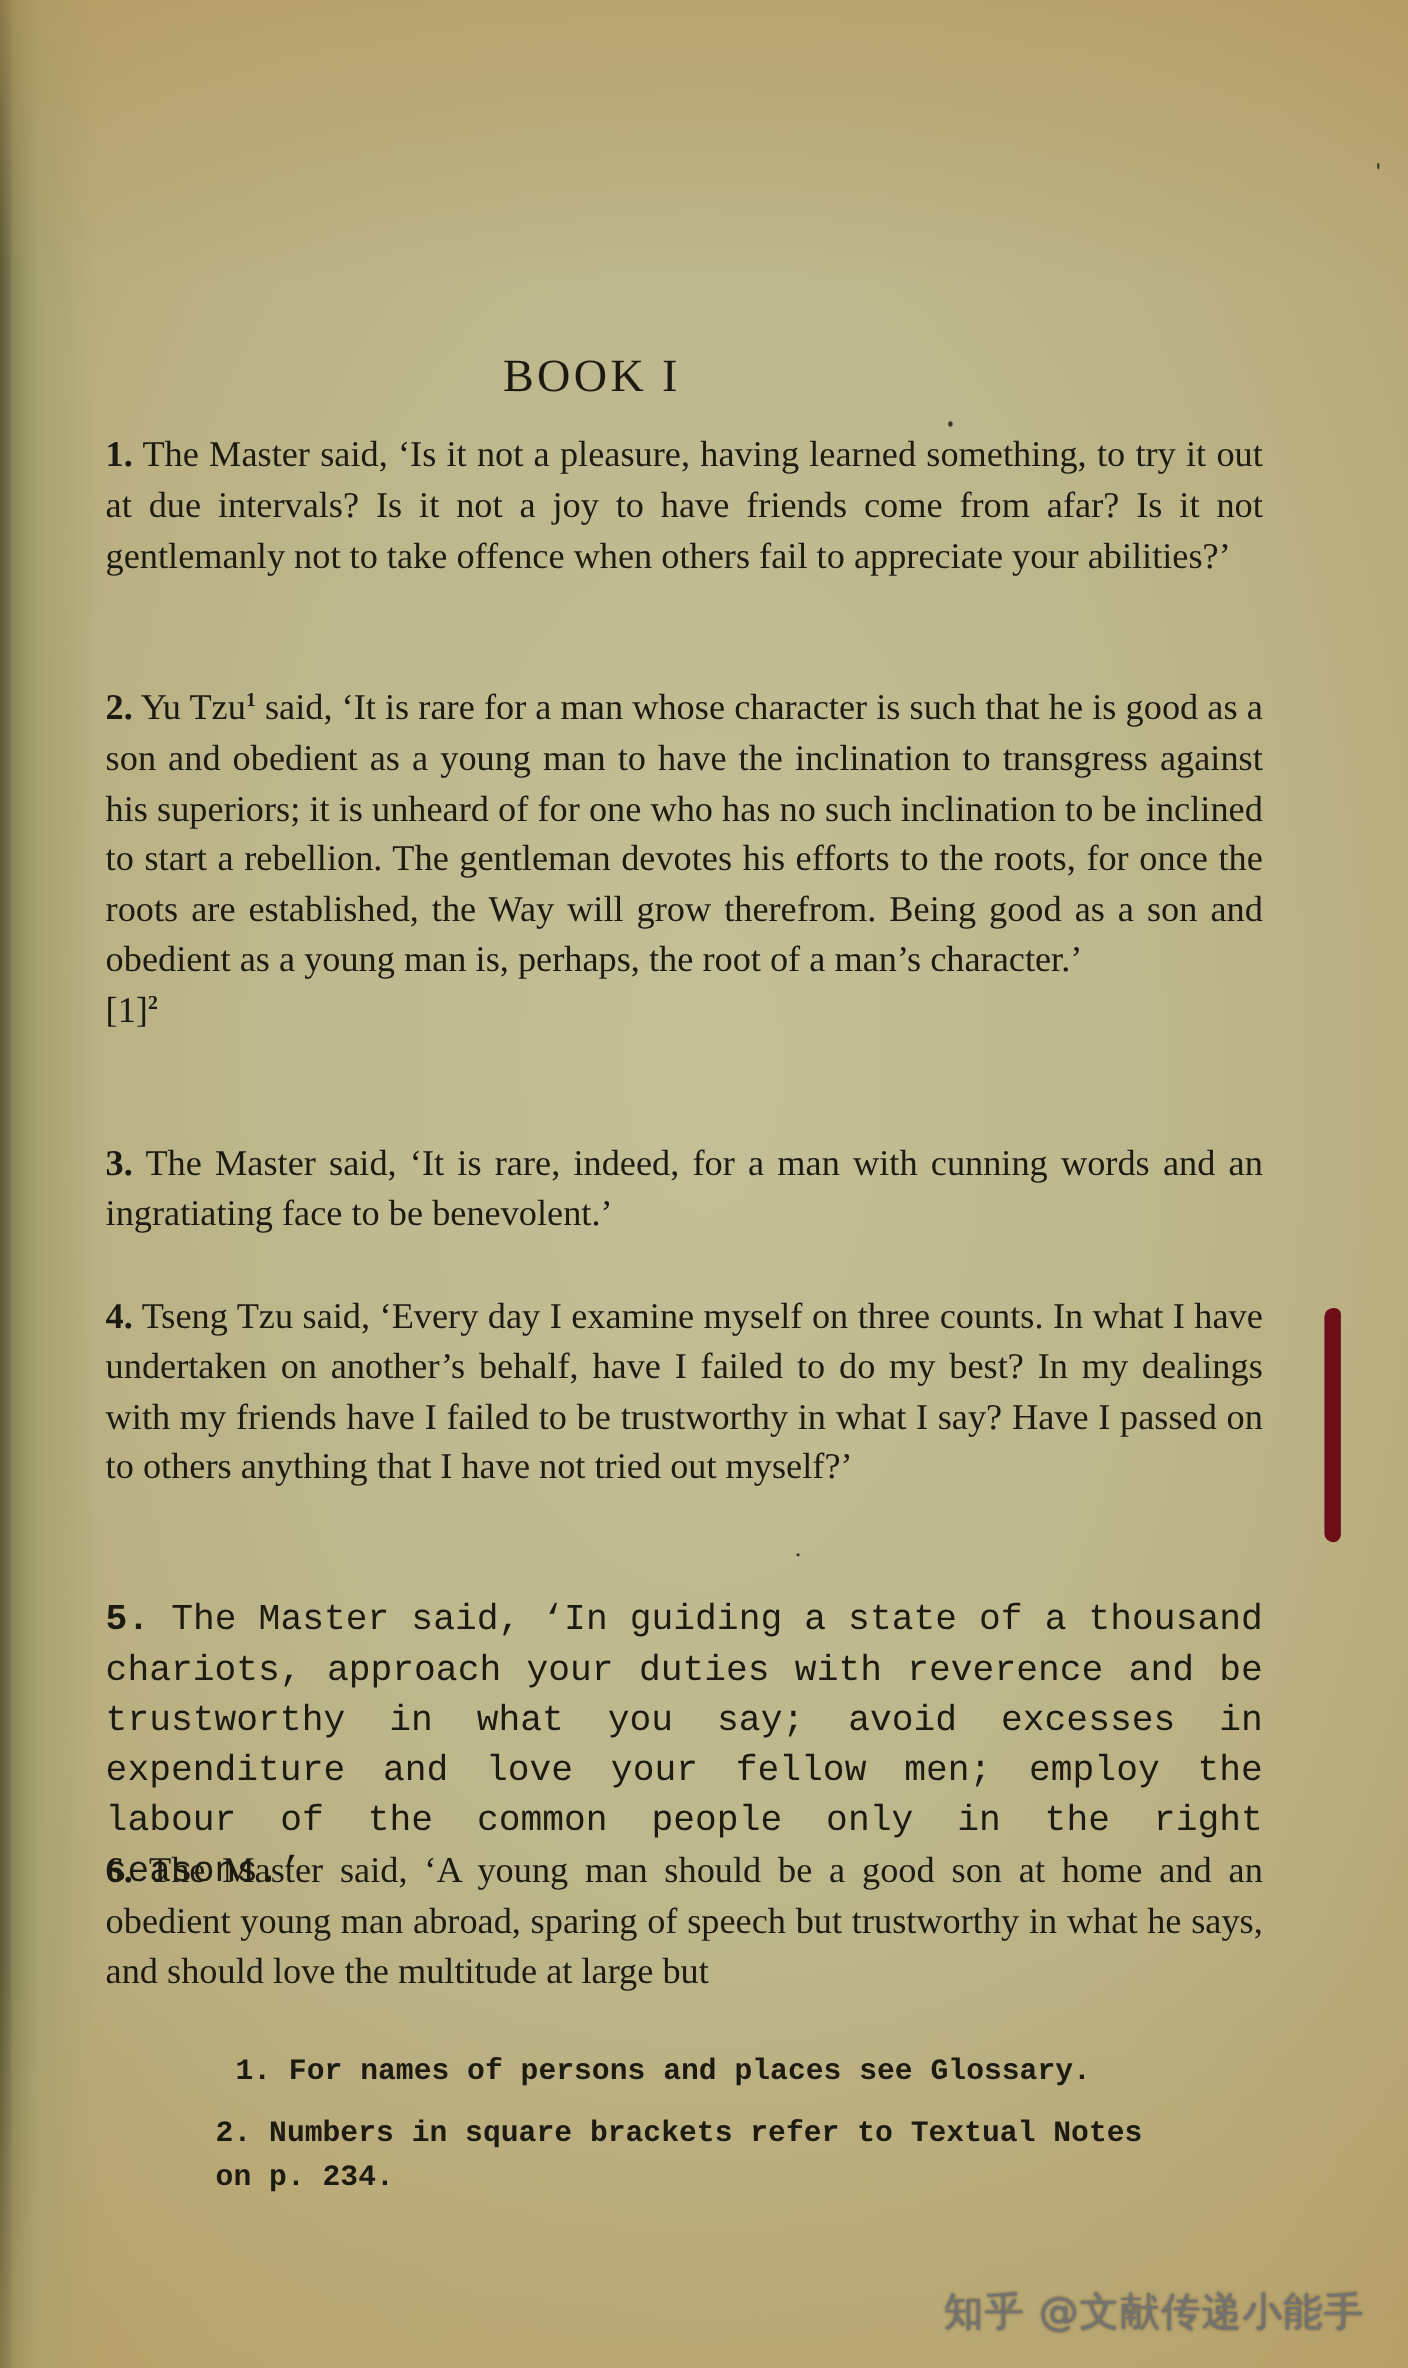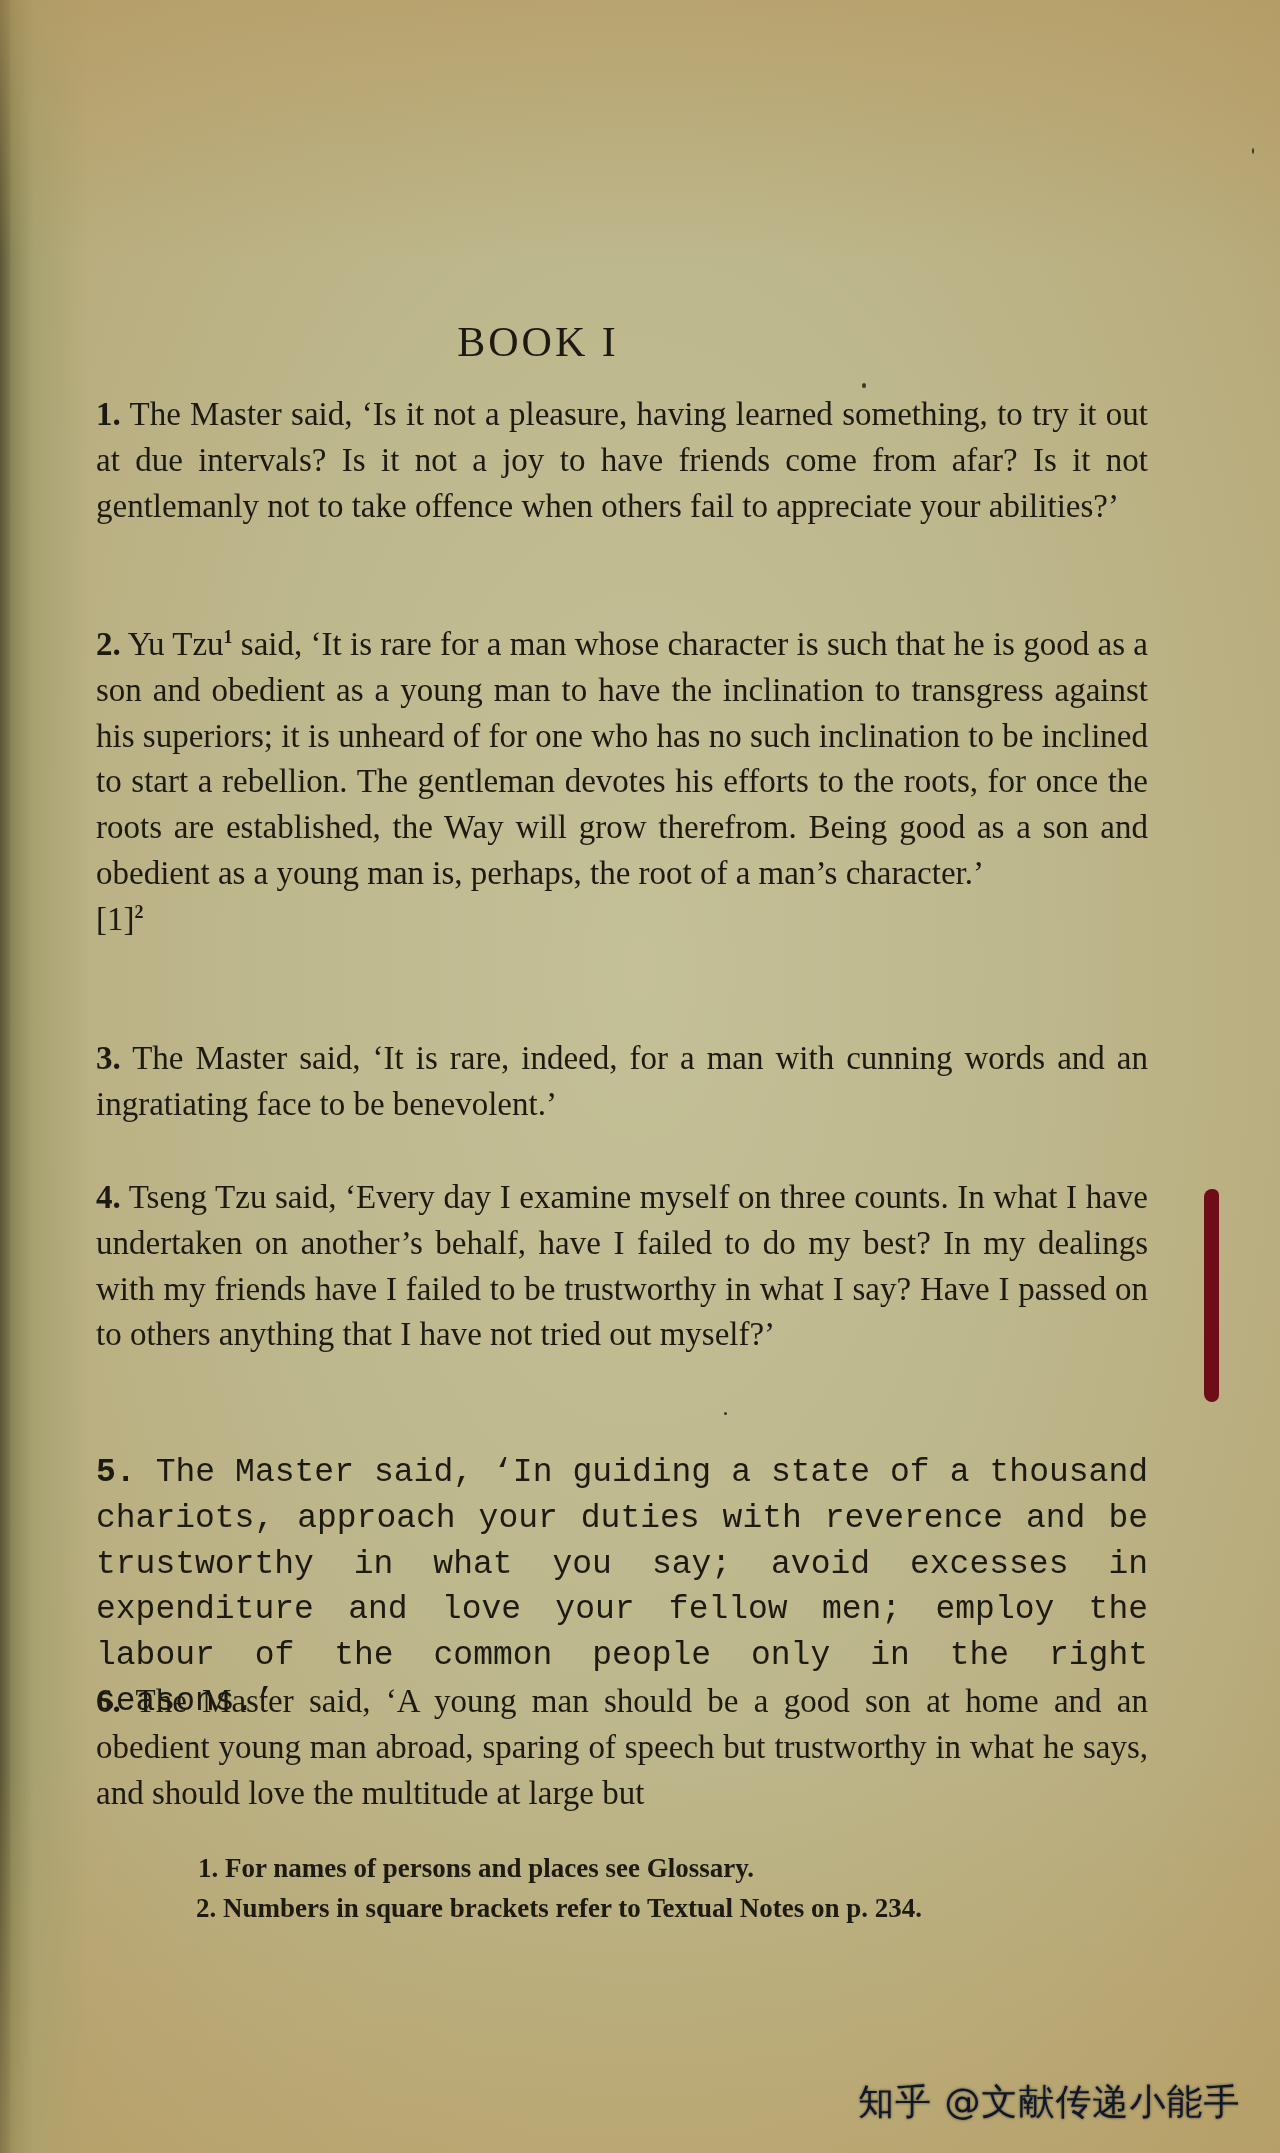--- a/index.html
+++ b/index.html
@@ -34,29 +34,29 @@
     font-size:33px; line-height:45.8px; text-align:justify;
     text-align-last:left;
   }
   .body-text p { margin:0; }
   .num { font-weight:bold; }
   sup { font-size:18px; line-height:0; vertical-align:super; font-weight:bold; }
   .footnotes {
     position:absolute; left:198px; top:1848px; width:900px;
     font-size:27px; line-height:40px; font-weight:bold;
   }
-  .footnotes p { margin:0; }
+  .footnotes p { margin:16px;font-family:Liberation Mono, monospace; }
   .red-mark {
     position:absolute; left:1204px; top:1189px; width:15px; height:213px;
     background:#6e0d18; border-radius:8px 6px 7px 8px;
   }
   .watermark {
     position:absolute; left:858px; top:2078px;
     font-family: "DejaVu Sans", sans-serif;
-    font-size:36px; color:#0f172a; letter-spacing:1px;
+    font-size:36px; color:#737373; letter-spacing:1px;
     text-shadow: 0 0 3px rgba(0,0,0,0.55);
     white-space:nowrap;
   }
   .speck { position:absolute; background:#3a3626; border-radius:50%; }
 </style>
 </head>
 <body>
 
 <div class="left-edge"></div>
 <div class="top-tint"></div>

